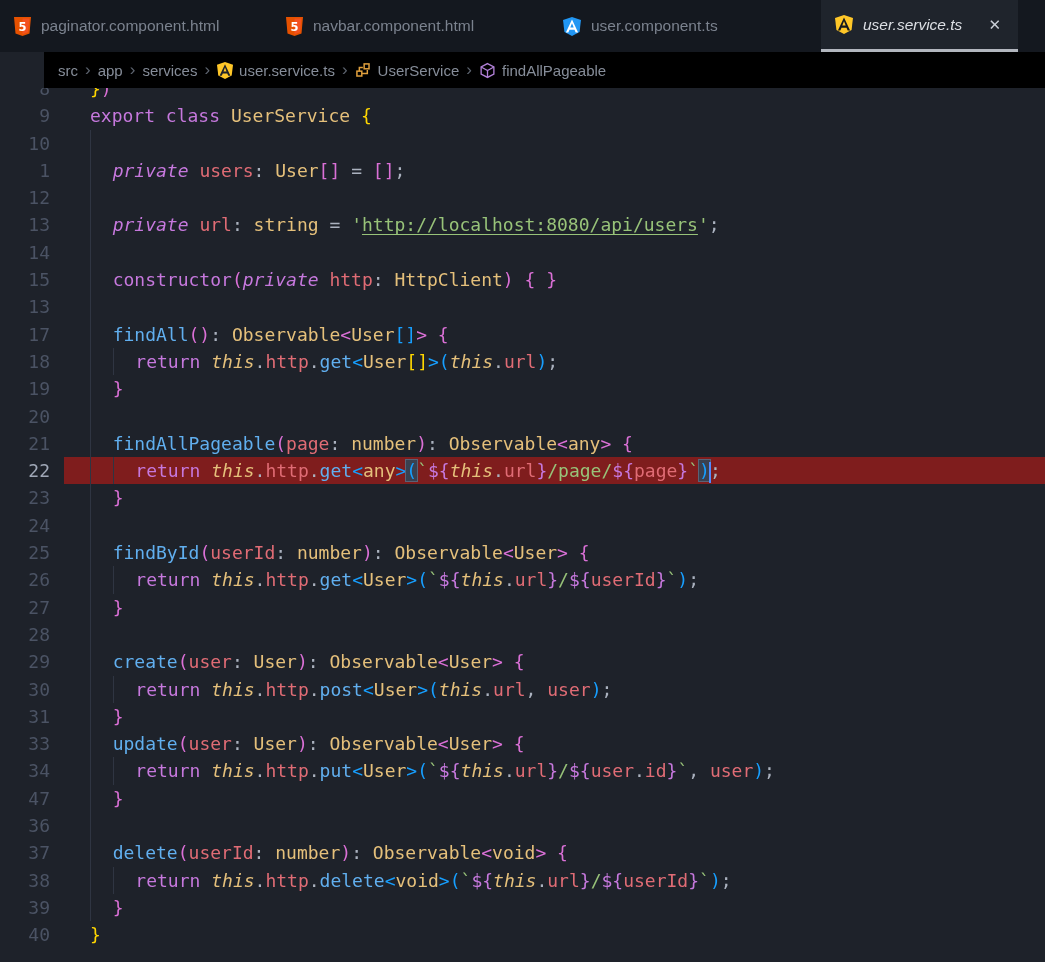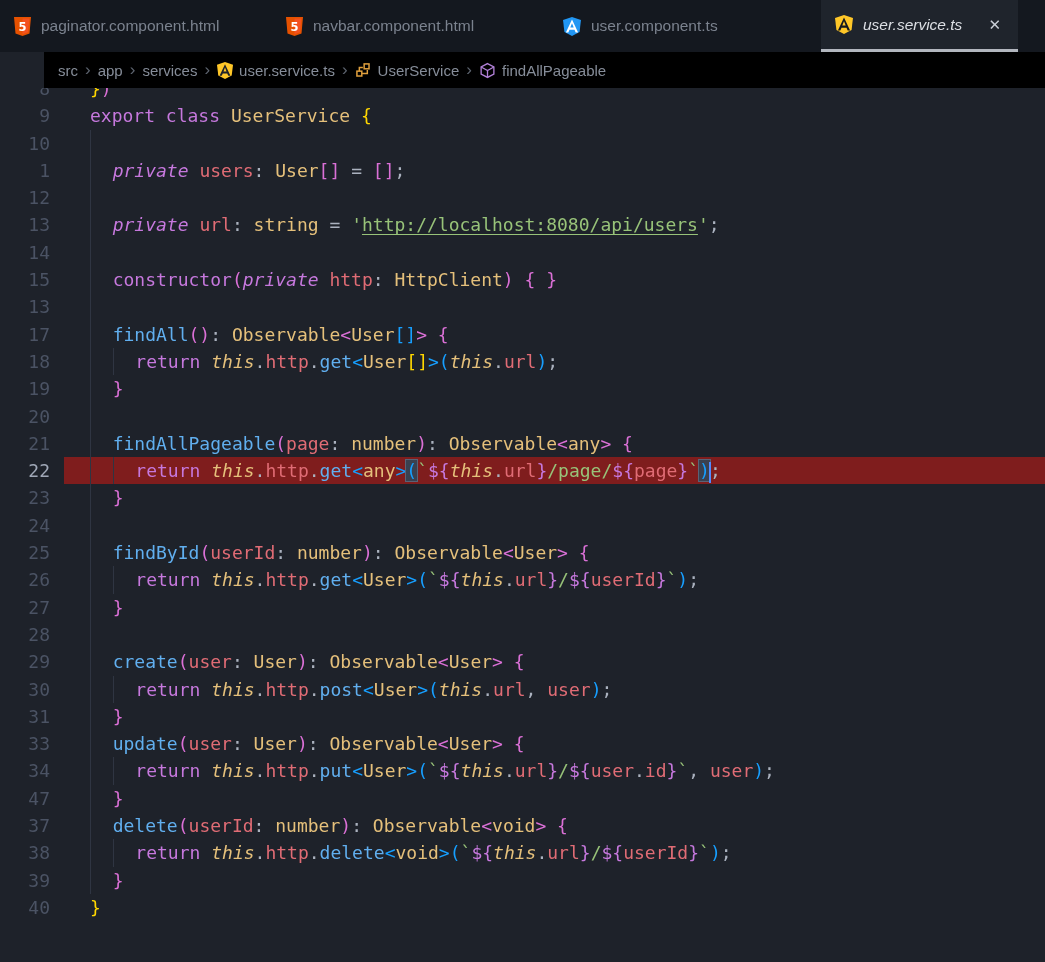--- a/index.html
+++ b/index.html
@@ -279,20 +279,24 @@
         </div>
         <div class="row">
           <span class="ln">34</span>
           <span class="code"><span class="tk-id"></span><span class="tk-id"></span><span class="tk-p">return </span><span class="tk-yi">this</span><span class="tk-w">.</span><span class="tk-r">http</span><span class="tk-w">.</span><span class="tk-bl">put</span><span class="tk-b3">&lt;</span><span class="tk-y">User</span><span class="tk-b3">&gt;(</span><span class="tk-s">`</span><span class="tk-p">${</span><span class="tk-yi">this</span><span class="tk-w">.</span><span class="tk-r">url</span><span class="tk-p">}</span><span class="tk-s">/</span><span class="tk-p">${</span><span class="tk-r">user</span><span class="tk-w">.</span><span class="tk-r">id</span><span class="tk-p">}</span><span class="tk-s">`</span><span class="tk-w">, </span><span class="tk-r">user</span><span class="tk-b3">)</span><span class="tk-w">;</span></span>
         </div>
         <div class="row">
           <span class="ln">47</span>
           <span class="code"><span class="tk-id"></span><span class="tk-b2">}</span></span>
         </div>
         <div class="row">
+          <span class="ln">36</span>
+          <span class="code"><span class="tk-id"></span></span>
+        </div>
+        <div class="row">
           <span class="ln">37</span>
           <span class="code"><span class="tk-id"></span><span class="tk-bl">delete</span><span class="tk-b2">(</span><span class="tk-r">userId</span><span class="tk-w">: </span><span class="tk-y">number</span><span class="tk-b2">)</span><span class="tk-w">: </span><span class="tk-y">Observable</span><span class="tk-b2">&lt;</span><span class="tk-y">void</span><span class="tk-b2">&gt;</span><span class="tk-w"> </span><span class="tk-b2">{</span></span>
         </div>
         <div class="row">
           <span class="ln">38</span>
           <span class="code"><span class="tk-id"></span><span class="tk-id"></span><span class="tk-p">return </span><span class="tk-yi">this</span><span class="tk-w">.</span><span class="tk-r">http</span><span class="tk-w">.</span><span class="tk-bl">delete</span><span class="tk-b3">&lt;</span><span class="tk-y">void</span><span class="tk-b3">&gt;(</span><span class="tk-s">`</span><span class="tk-p">${</span><span class="tk-yi">this</span><span class="tk-w">.</span><span class="tk-r">url</span><span class="tk-p">}</span><span class="tk-s">/</span><span class="tk-p">${</span><span class="tk-r">userId</span><span class="tk-p">}</span><span class="tk-s">`</span><span class="tk-b3">)</span><span class="tk-w">;</span></span>
         </div>
         <div class="row">
           <span class="ln">39</span>
           <span class="code"><span class="tk-id"></span><span class="tk-b2">}</span></span>

